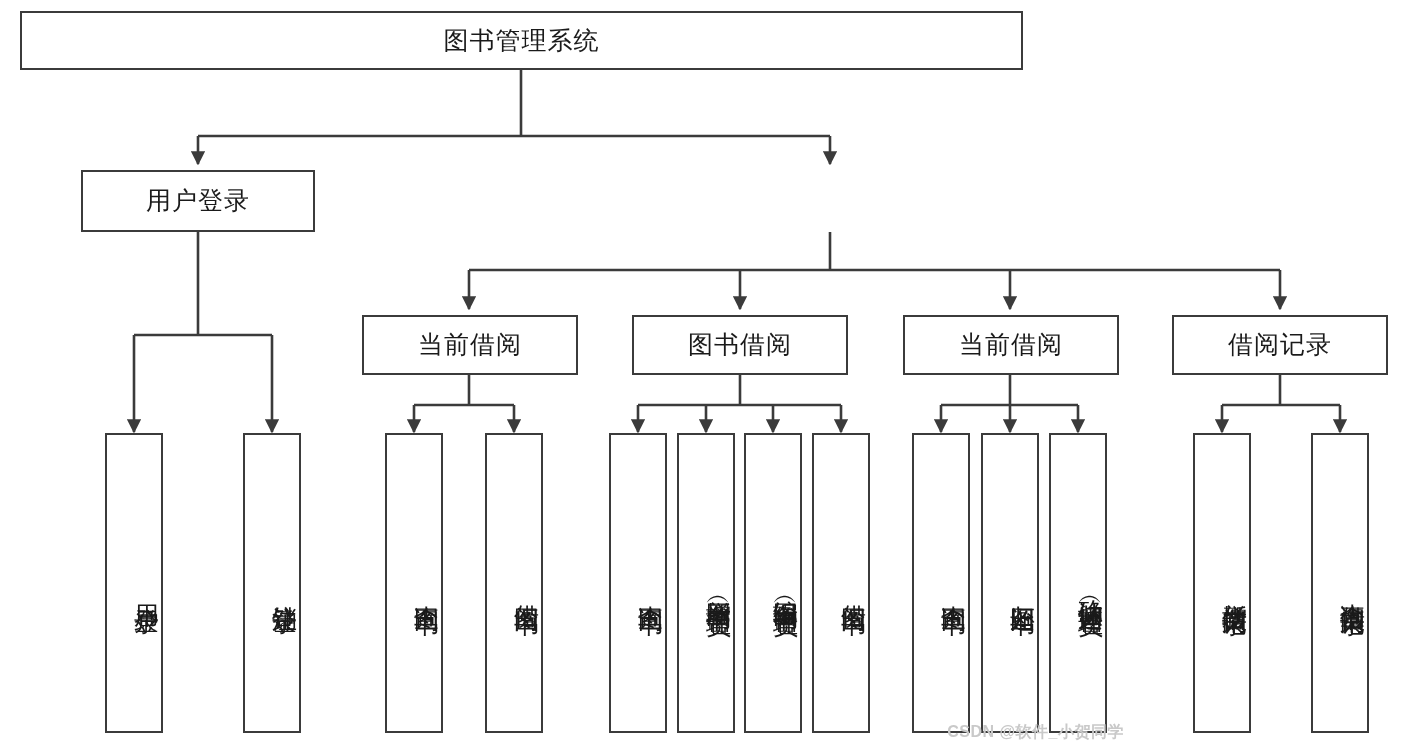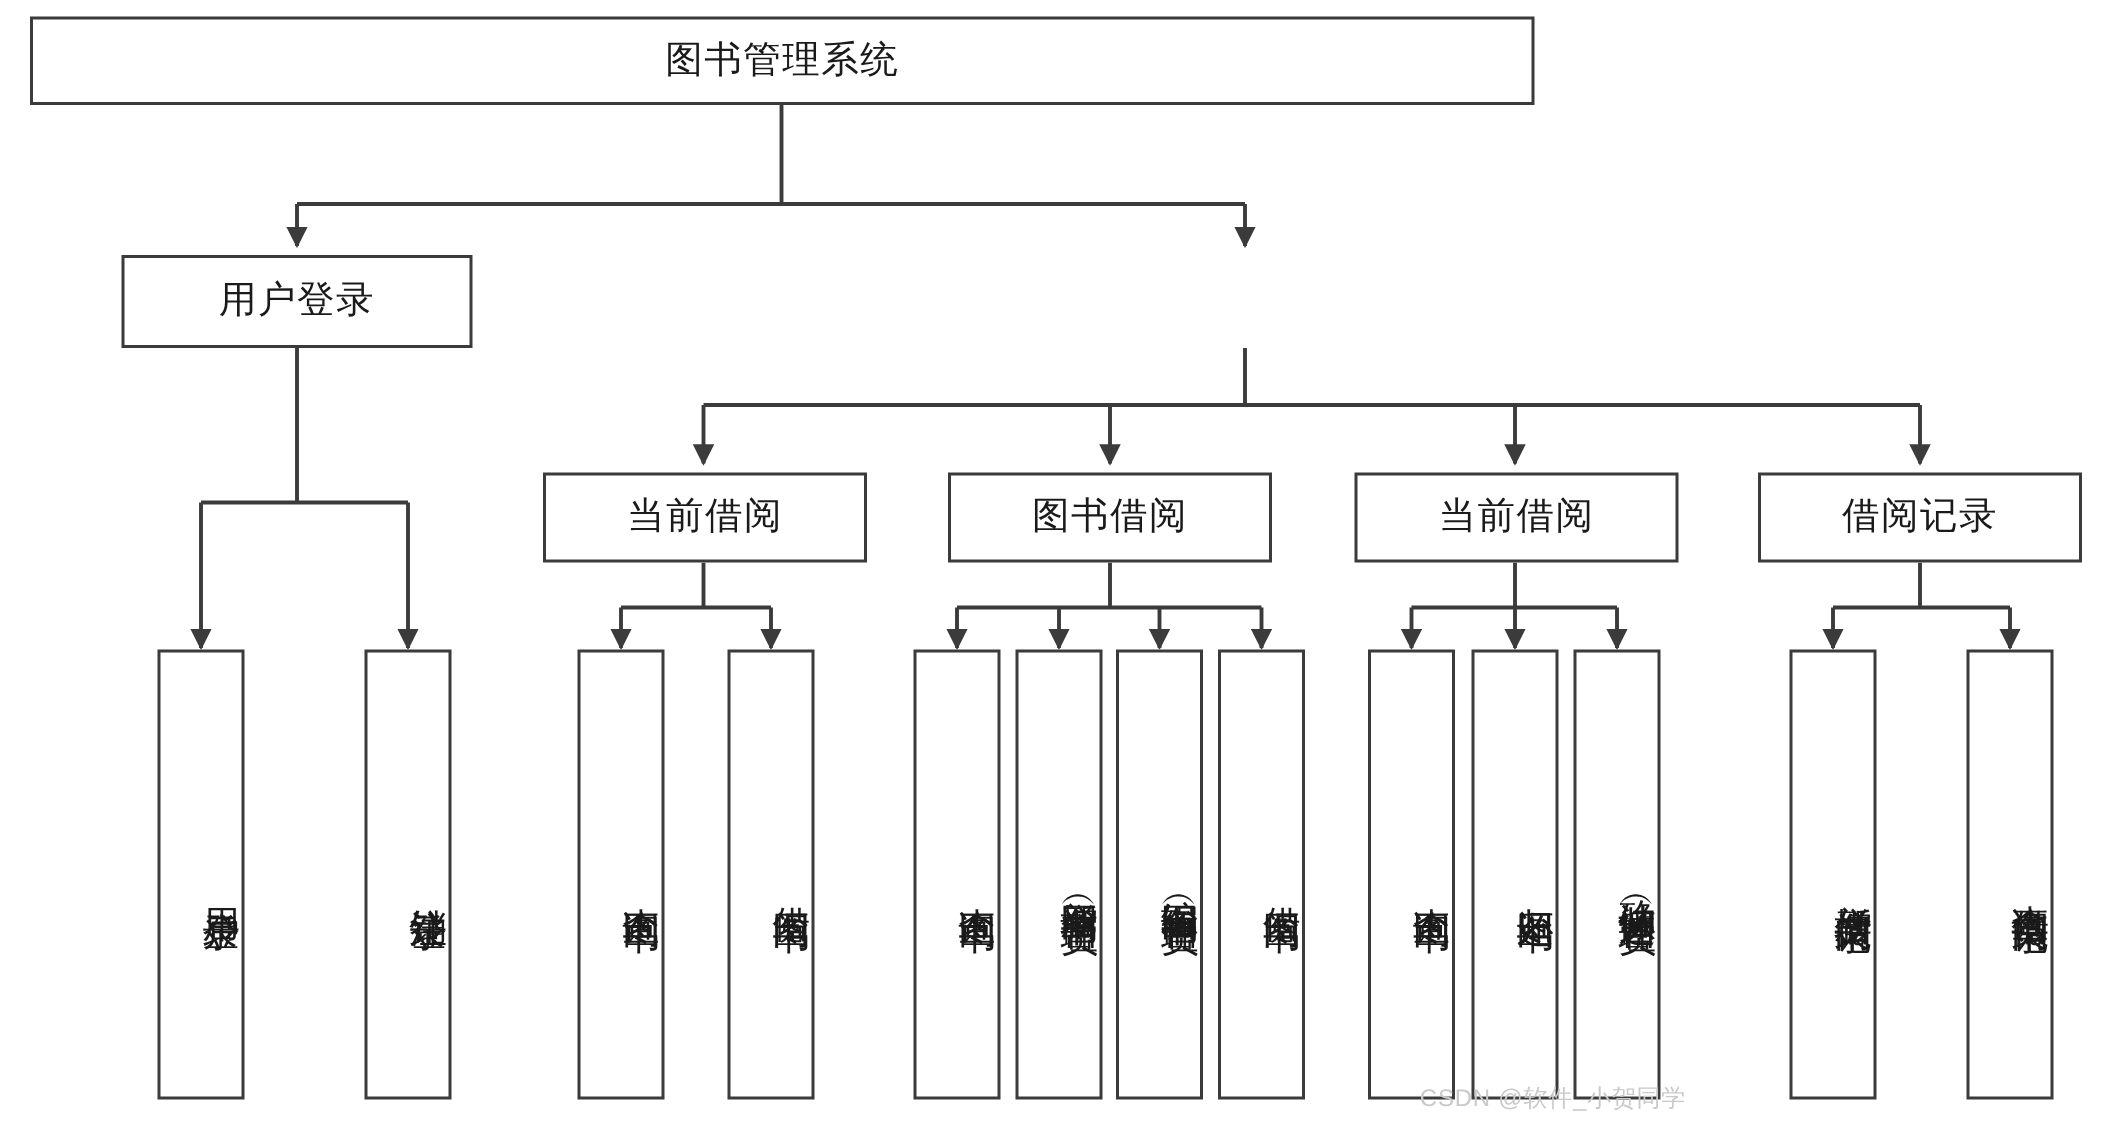--- a/index.html
+++ b/index.html
@@ -9,21 +9,21 @@
   #edges{position:absolute;left:0;top:0;width:1405px;height:747px;}
   .node{position:absolute;box-sizing:border-box;background:#ffffff;
         border:2.5px solid #3b3b3b;display:flex;align-items:center;
         justify-content:center;color:#1a1a1a;}
   .node.h{font-size:25px;letter-spacing:1px;line-height:1.1;}
   .node.v{writing-mode:vertical-rl;text-orientation:upright;
           font-size:25px;line-height:1.18;letter-spacing:2px;
           padding-top:12px;align-items:flex-start;justify-content:center;}
   .node.v .txt{writing-mode:vertical-rl;text-orientation:upright;}
   #watermark{position:absolute;right:8px;bottom:4px;font-size:16px;
-             color:#c9c9c9;letter-spacing:0.5px;white-space:nowrap;}
+             color:#c9c9c9;letter-spacing:0.5px;white-space:nowrap;font-weight:bold;}
 </style>
 </head>
 <body>
 
 <div id="stage">
 
   <svg id="edges" viewBox="0 0 1405 747" xmlns="http://www.w3.org/2000/svg">
     <defs>
       <marker id="arrow" viewBox="0 0 10 10" refX="9" refY="5" markerWidth="5.5" markerHeight="5.5" orient="auto-start-reverse">
         <path d="M 0 0 L 10 5 L 0 10 z" fill="#3b3b3b"></path>

